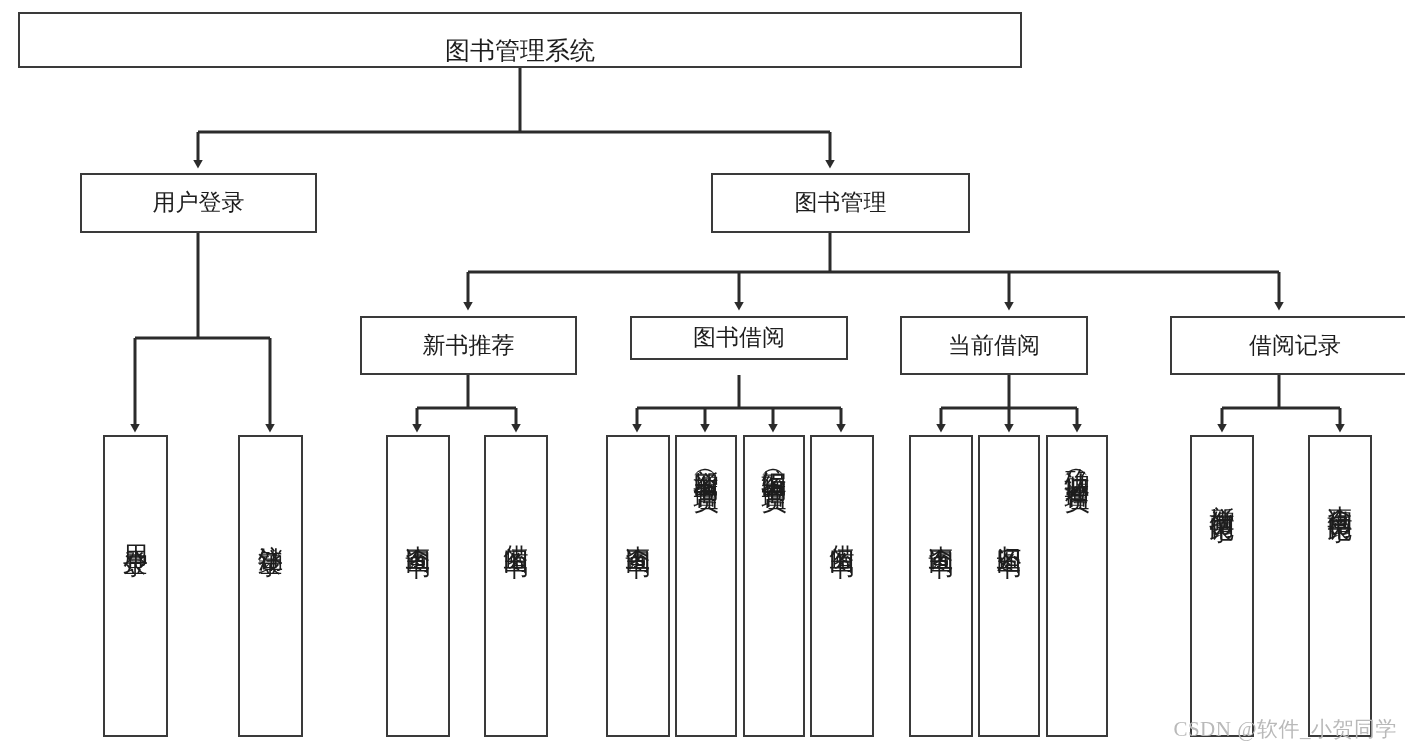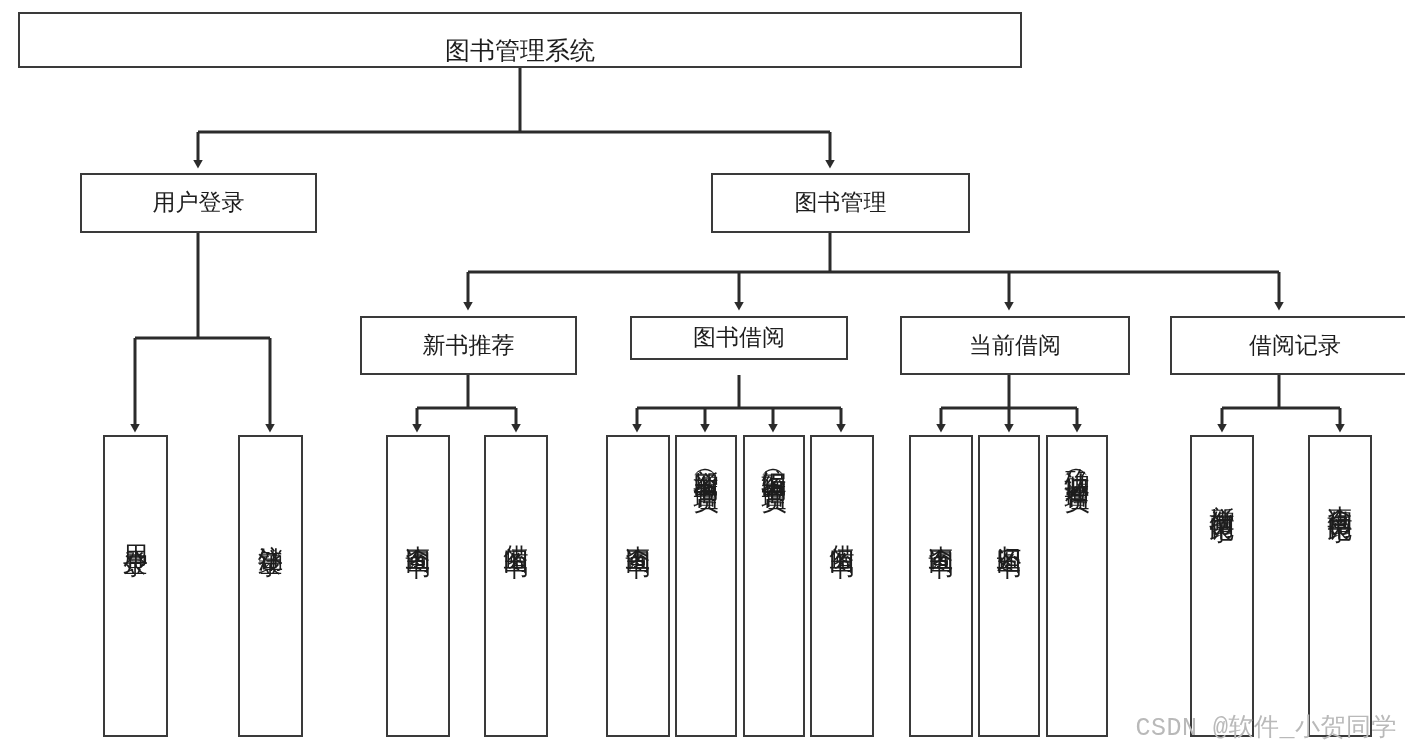--- a/index.html
+++ b/index.html
@@ -73,26 +73,26 @@
     margin-top: 88px;
   }
   .node.leaf.mid2 .label {
     margin-top: 48px;
   }
   
   #watermark {
     position: absolute;
     right: 8px;
     bottom: 4px;
-    font-size: 25px;
+    font-size: 21px;
     color: #b9b9b9;
     letter-spacing: 0.5px;
     z-index: 5;
     white-space: nowrap;
-    font-family: Liberation Mono, monospace;
+    font-family: Liberation Serif, serif;
   }
 </style>
 </head>
 <body>
 
 <div id="canvas">
 
   <svg id="wires" viewBox="0 0 1405 747" width="1405" height="747">
     <defs>
       <marker id="arrow" markerWidth="9" markerHeight="10" refX="0.5" refY="5" orient="auto" markerUnits="userSpaceOnUse">
@@ -156,21 +156,21 @@
   <div class="node lvl2" style="left:711px; top:173px; width:259px; height:60px;">
     <span class="label">图书管理</span>
   </div>
 
   <div class="node lvl3" style="left:360px; top:316px; width:217px; height:59px;">
     <span class="label">新书推荐</span>
   </div>
   <div class="node lvl3" style="left:630px; top:316px; width:218px; height:44px;">
     <span class="label">图书借阅</span>
   </div>
-  <div class="node lvl3" style="left:900px; top:316px; width:230px; height:59px;">
+  <div class="node lvl3" style="left:900px; top:316px; width:188px; height:59px;">
     <span class="label">当前借阅</span>
   </div>
   <div class="node lvl3" style="left:1170px; top:316px; width:250px; height:59px;">
     <span class="label">借阅记录</span>
   </div>
 
   <div class="node leaf mid" style="left:103px; top:435px; width:65px; height:302px;">
     <span class="label">用户登录</span>
   </div>
   <div class="node leaf mid" style="left:238px; top:435px; width:65px; height:302px;">

